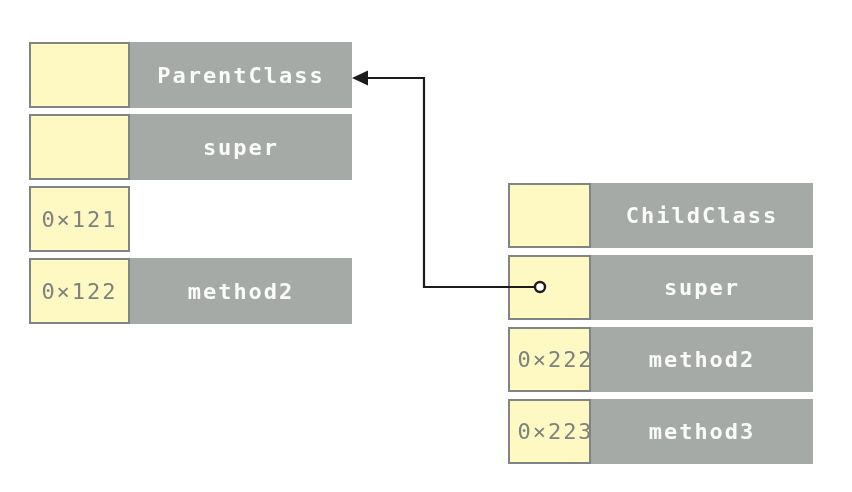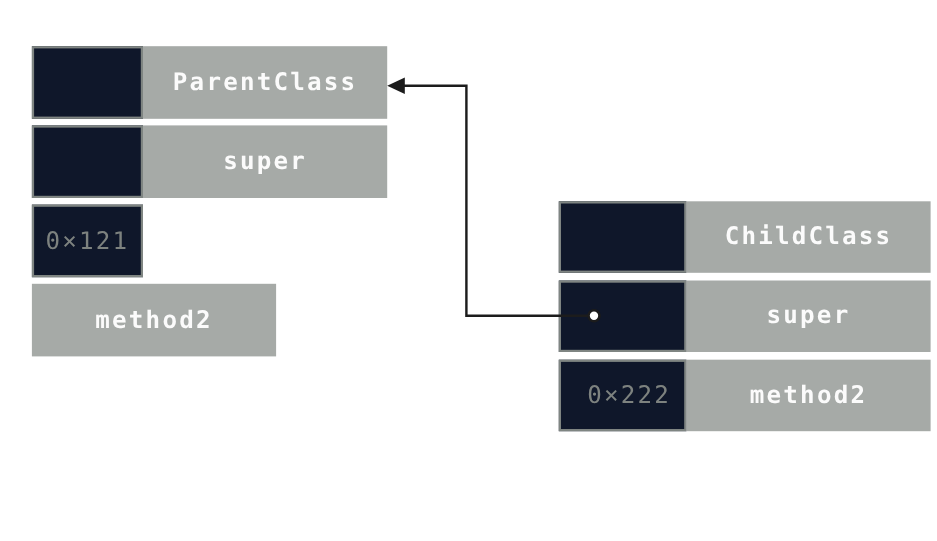--- a/index.html
+++ b/index.html
@@ -25,31 +25,31 @@
   .vtable.child  { left: 495px; top: 183px; gap: 7px; margin-left: 13px; }
   .row {
     display: flex;
     flex-direction: row;
   }
   .parent .row { height: 66px; }
   .child  .row { height: 65px; }
   .addr {
     box-sizing: border-box;
     width: 101px;
-    background: #0f172a;
+    background: #fef9c3;
     border: 2px solid #7f8582;
     display: flex;
     align-items: center;
     justify-content: center;
     color: #7d827f;
     font-size: 22px;
     letter-spacing: 2px;
     flex: 0 0 auto;
   }
-  .child .addr { width: 116px; padding-left: 12px; }
+  .child .addr { width: 83px; padding-left: 12px; }
   .label {
     box-sizing: border-box;
     width: 222px;
     background: #a6aaa7;
     display: flex;
     align-items: center;
     justify-content: center;
     color: #fbfbfb;
     font-weight: bold;
     font-size: 22px;
@@ -74,37 +74,42 @@
       <div class="label">ParentClass</div>
     </div>
     <div class="row">
       <div class="addr"></div>
       <div class="label">super</div>
     </div>
     <div class="row">
       <div class="addr">0×121</div>
     </div>
     <div class="row">
+      <div class="addr">0×122</div>
       <div class="label">method2</div>
     </div>
   </div>
 
   <div class="vtable child">
     <div class="row">
       <div class="addr"></div>
       <div class="label">ChildClass</div>
     </div>
     <div class="row">
       <div class="addr"></div>
       <div class="label">super</div>
     </div>
     <div class="row">
       <div class="addr">0×222</div>
       <div class="label">method2</div>
     </div>
+    <div class="row">
+      <div class="addr">0×223</div>
+      <div class="label">method3</div>
+    </div>
   </div>
 
   <svg class="connector" width="852" height="492" viewBox="0 0 852 492">
     <polyline points="535,287 424,287 424,78 367,78" fill="none" stroke="#1c1c1c" stroke-width="2.2"></polyline>
     <polygon points="352,78 368,70.5 368,85.5" fill="#1c1c1c"></polygon>
     <circle cx="540" cy="287" r="5" fill="#ffffff" stroke="#1c1c1c" stroke-width="2.4"></circle>
   </svg>
 
 </div>
 

